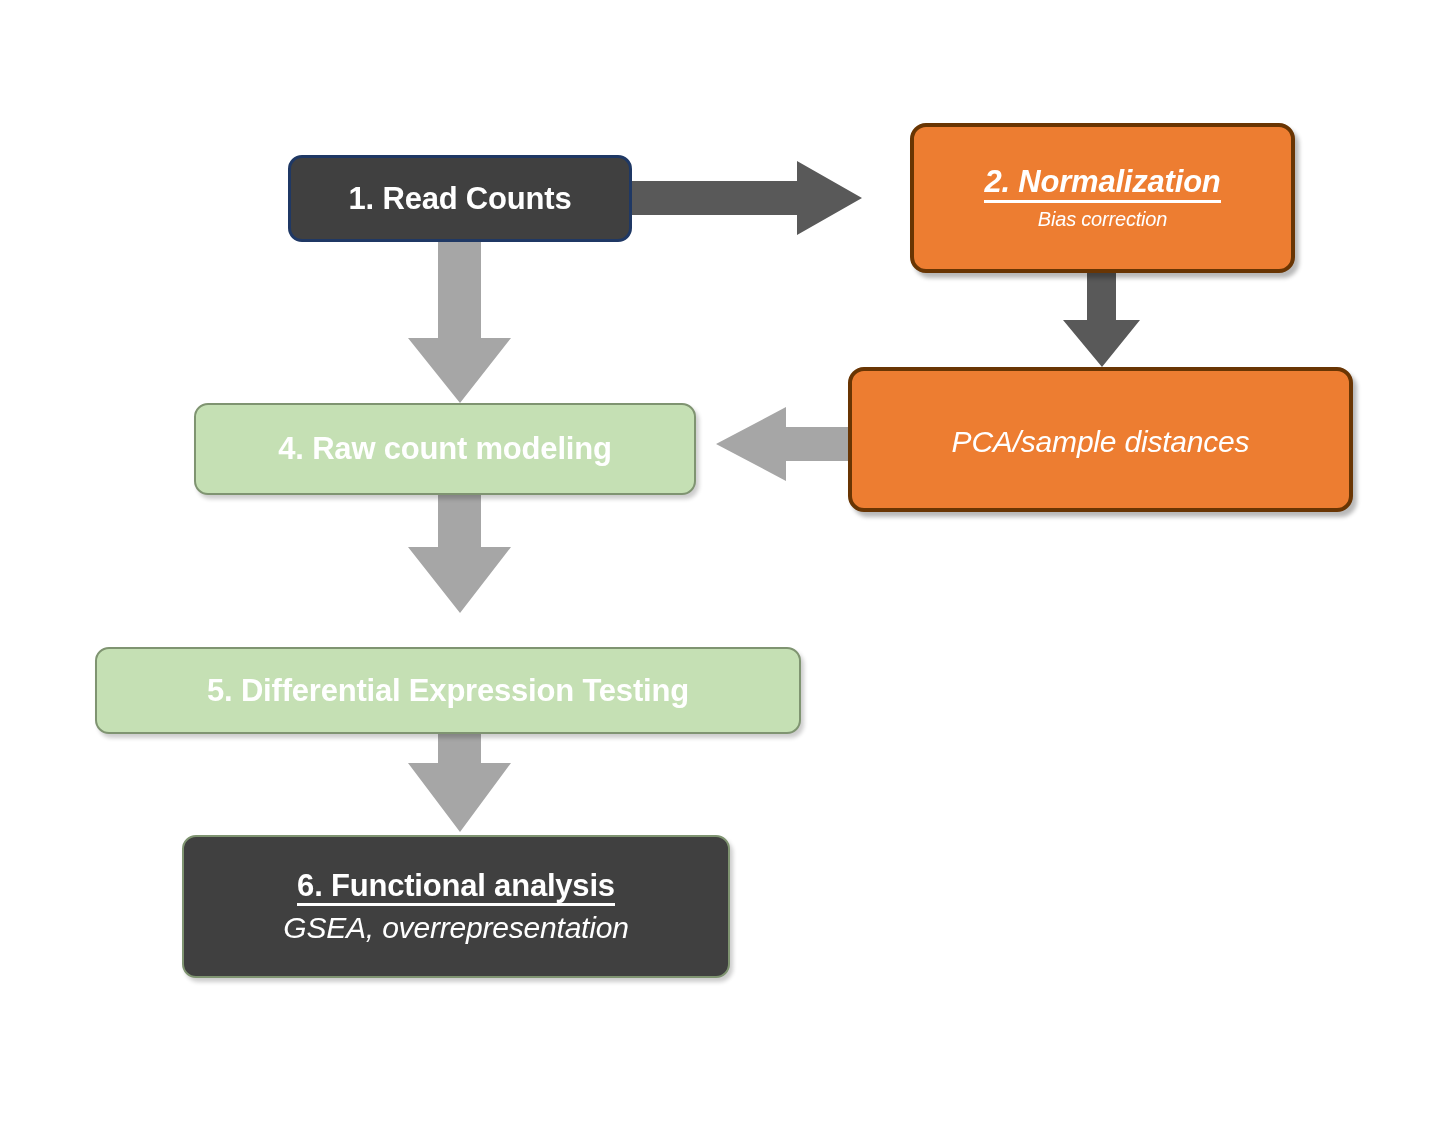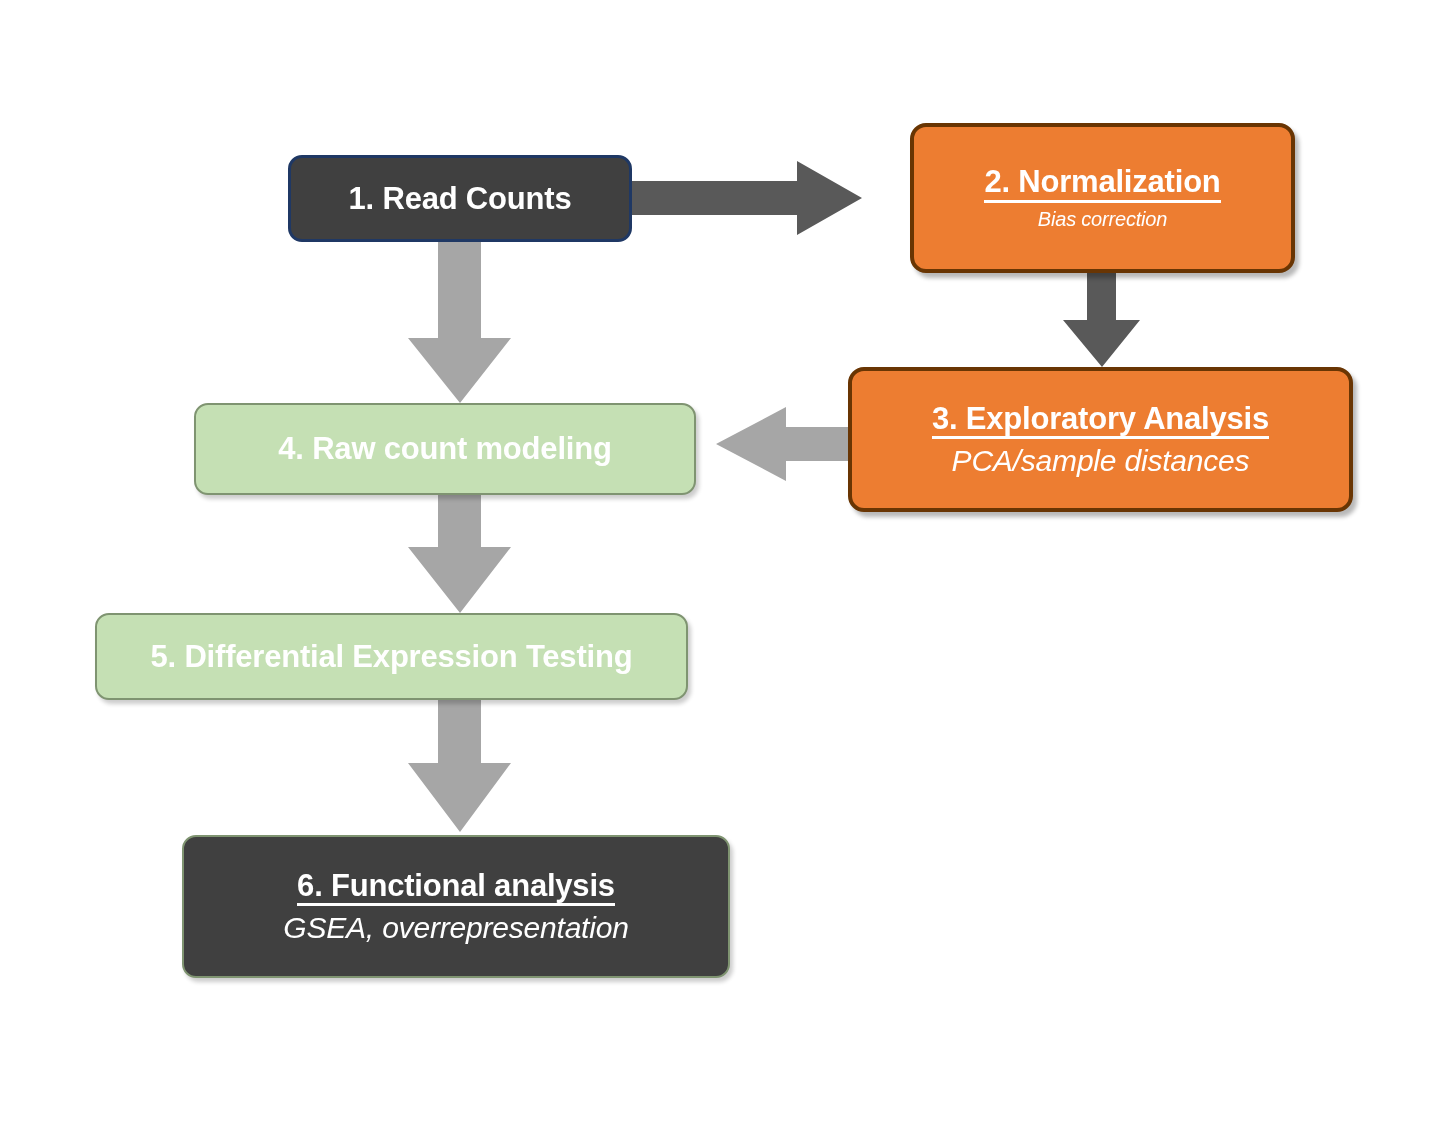--- a/index.html
+++ b/index.html
@@ -64,21 +64,21 @@
     border-radius: 14px;
   }
   #node-read-counts .title { font-size: 31px; }
 
   #node-normalization {
     left: 910px; top: 123px; width: 385px; height: 150px;
     background: #ed7d31;
     border: 4px solid #693503;
     box-shadow: 4px 5px 4px rgba(0,0,0,0.28);
   }
-  #node-normalization .title { font-size: 31px; }
+  #node-normalization .title { font-size: 31px; font-style: italic; }
   #node-normalization .subtitle { font-size: 20px; }
 
   #node-exploratory {
     left: 848px; top: 367px; width: 505px; height: 145px;
     background: #ed7d31;
     border: 4px solid #693503;
     box-shadow: 4px 5px 4px rgba(0,0,0,0.28);
   }
   #node-exploratory .title { font-size: 31px; }
   #node-exploratory .subtitle { font-size: 30px; text-align: right; }
@@ -86,21 +86,21 @@
   #node-raw-count {
     left: 194px; top: 403px; width: 502px; height: 92px;
     background: #c5e0b4;
     border: 2px solid #7f9471;
     border-radius: 14px;
     box-shadow: 3px 4px 4px rgba(0,0,0,0.20);
   }
   #node-raw-count .title { font-size: 31px; }
 
   #node-de-testing {
-    left: 95px; top: 613px; width: 593px; height: 87px;
+    left: 95px; top: 647px; width: 706px; height: 87px;
     background: #c5e0b4;
     border: 2px solid #7f9471;
     border-radius: 14px;
     box-shadow: 3px 4px 4px rgba(0,0,0,0.20);
   }
   #node-de-testing .title { font-size: 31px; }
 
   #node-functional {
     left: 182px; top: 835px; width: 548px; height: 143px;
     background: #404040;
@@ -135,21 +135,20 @@
   <div class="node" id="node-read-counts">
     <div class="title">1. Read Counts</div>
   </div>
 
   <div class="node" id="node-normalization">
     <div class="title underlined">2. Normalization</div>
     <div class="subtitle">Bias correction</div>
   </div>
 
   <div class="node" id="node-exploratory">
-    <div class="title underlined">3. Exploratory Analysis</div>
     <div class="subtitle">PCA/sample distances</div>
   </div>
 
   <div class="node" id="node-raw-count">
     <div class="title">4. Raw count modeling</div>
   </div>
 
   <div class="node" id="node-de-testing">
     <div class="title">5. Differential Expression Testing</div>
   </div>

